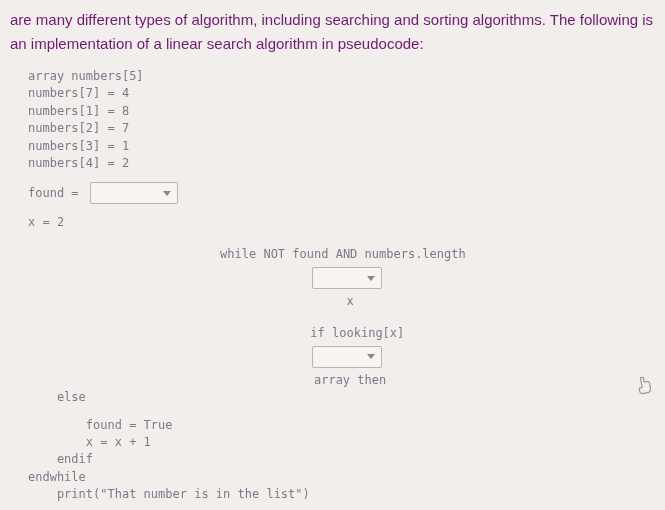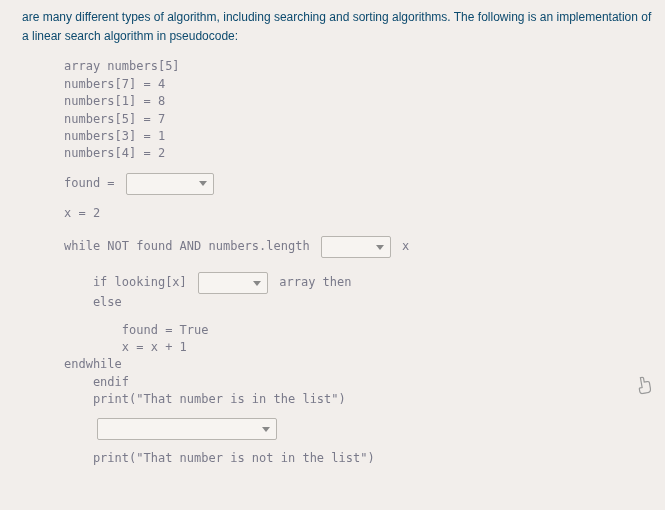--- a/index.html
+++ b/index.html
@@ -6,42 +6,41 @@
   body {
     font-family: -apple-system, BlinkMacSystemFont, "Segoe UI", Arial, sans-serif;
     background: #f2eeeb;
     width: 665px;
     height: 510px;
     overflow: hidden;
     position: relative;
     color: #555;
   }
   .intro {
-    padding: 8px 10px 12px 22px;
-    font-size: 12px;
+    padding: 8px 10px 12px 10px;
+    font-size: 15px;
     line-height: 1.6;
-    color: #0c4a6e;
+    color: #701a75;
   }
   .code-block {
     padding: 0 0 0 28px;
     font-family: "Consolas", "Monaco", monospace;
     font-size: 12px;
     line-height: 1.45;
     color: #7a7a8a;
   }
   .code-line {
     display: flex;
     align-items: center;
     flex-wrap: wrap;
     min-height: 17px;
     gap: 4px;
-    margin-left: 36px;
   }
   .code-line.spaced { margin-top: 10px; align-items: center; }
-  .code-line.spaced-more { margin-top: 14px; }
+  .code-line.spaced-more { margin-top: 14px; flex-direction: column; }
   .tok { white-space: pre; }
   .dropdown {
     display: inline-flex;
     align-items: center;
     justify-content: flex-end;
     border: 1px solid #b8b5b0;
     background: #f7f4f1;
     height: 22px;
     padding: 0 6px 0 8px;
     border-radius: 2px;
@@ -79,21 +78,21 @@
   <div class="code-line">
       <span class="tok">array numbers[5]</span>
     </div>
   <div class="code-line">
       <span class="tok">numbers[7] = 4</span>
     </div>
   <div class="code-line">
       <span class="tok">numbers[1] = 8</span>
     </div>
   <div class="code-line">
-      <span class="tok">numbers[5] = 7</span>
+      <span class="tok">numbers[2] = 7</span>
     </div>
   <div class="code-line">
       <span class="tok">numbers[3] = 1</span>
     </div>
   <div class="code-line">
       <span class="tok">numbers[4] = 2</span>
     </div>
 
   <div class="code-line spaced">
     <span class="tok">found = </span>
@@ -129,24 +128,24 @@
   <div class="code-line">
       <span class="tok">    else</span>
     </div>
   <div class="code-line spaced">
       <span class="tok">        found = True</span>
     </div>
   <div class="code-line">
       <span class="tok">        x = x + 1</span>
     </div>
   <div class="code-line">
-      <span class="tok">endwhile</span>
+      <span class="tok">    endif</span>
     </div>
   <div class="code-line">
-      <span class="tok">    endif</span>
+      <span class="tok">endwhile</span>
     </div>
   <div class="code-line">
       <span class="tok">    print("That number is in the list")</span>
     </div>
 
   <div class="code-line spaced">
     <span class="tok">    </span>
     <span class="dropdown wider">
       <span></span>
       <span class="caret"></span>

